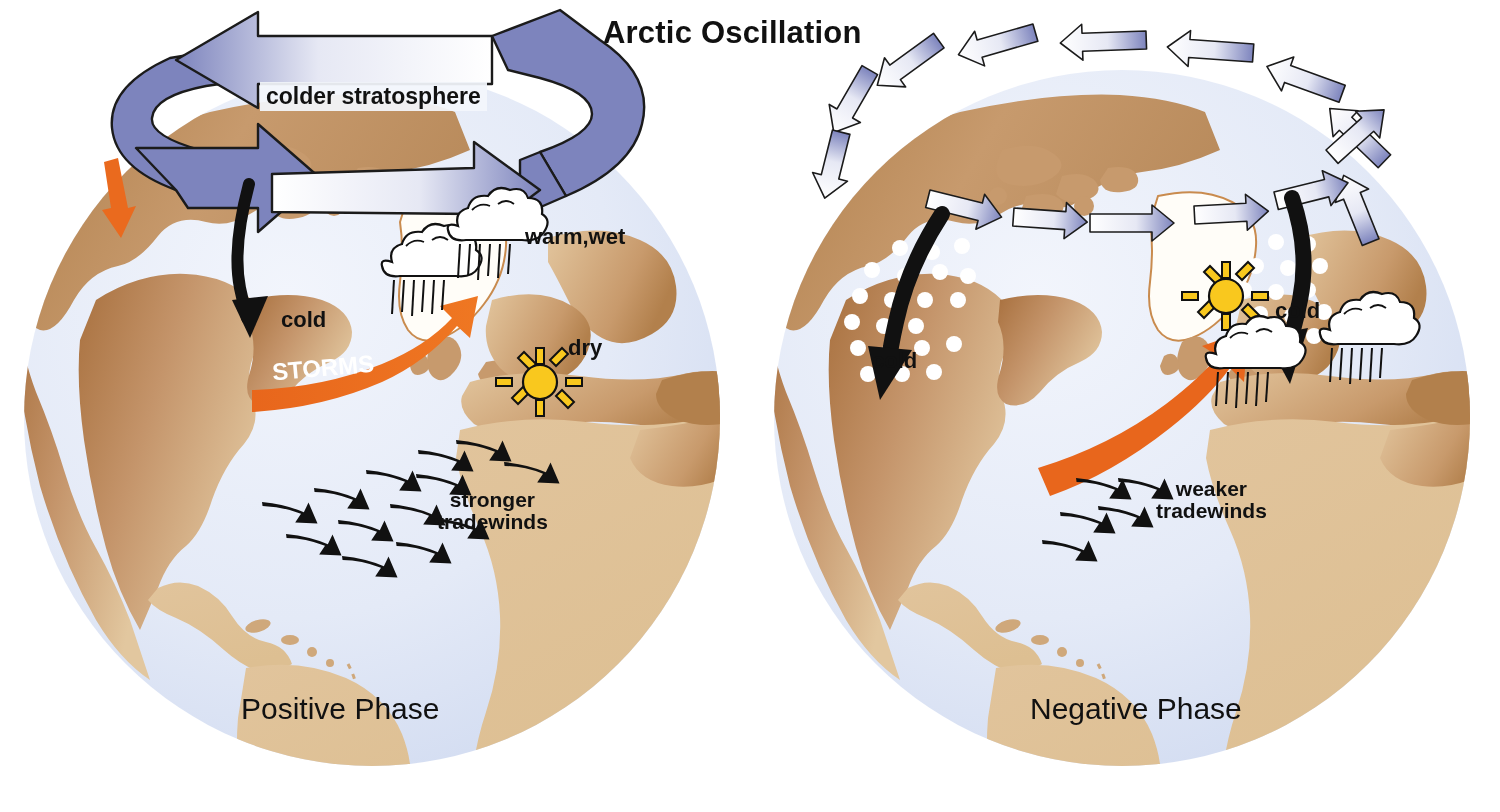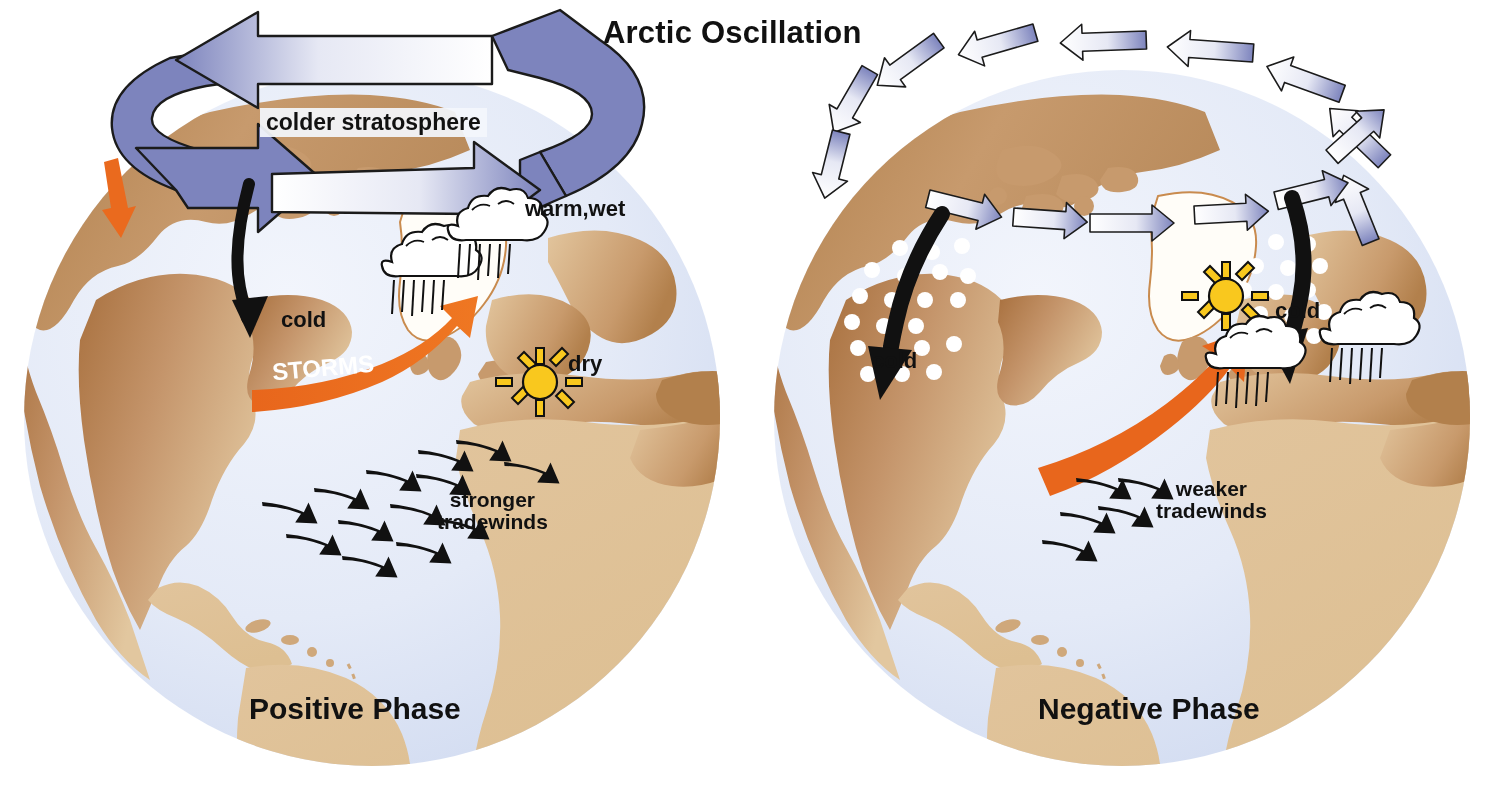--- a/index.html
+++ b/index.html
@@ -1,21 +1,21 @@
 <!DOCTYPE html>
 <html><head>
 <meta charset="utf-8">
 <style>
   html,body{margin:0;padding:0;background:#ffffff;}
   body{width:1500px;height:812px;overflow:hidden;font-family:"Liberation Sans",sans-serif;}
   #stage{position:relative;width:1500px;height:812px;background:#fff;}
   svg.layer{position:absolute;left:0;top:0;width:1500px;height:812px;}
   .lbl{position:absolute;font-family:"Liberation Sans",sans-serif;color:#111;white-space:nowrap;}
   .title{font-size:31px;font-weight:bold;letter-spacing:.2px;}
-  .phase{font-size:30px;font-weight:bold;margin-left:8px;}
+  .phase{font-size:30px;font-weight:normal;}
   .strat{font-size:23px;font-weight:bold;background:rgba(243,246,252,.93);padding:1px 6px;}
   .plain{font-size:22px;font-weight:bold;}
   .tw{font-size:21px;font-weight:bold;line-height:1.05;white-space:pre-line;text-align:center;}
   .storms{position:absolute;font-size:24px;font-weight:bold;color:#fff;}
 </style>
 </head>
 <body>
 
 <div id="stage">
 
@@ -428,25 +428,25 @@
           <path d="M0,0 q24,6 40,16 l6,-9 l6,22 l-22,-4 l7,-8 q-18,-10 -37,-13 Z"></path>
         </g>
     <g transform="translate(1042,540) rotate(-8)">
           <path d="M0,0 q24,6 40,16 l6,-9 l6,22 l-22,-4 l7,-8 q-18,-10 -37,-13 Z"></path>
         </g>
   </g>
 </svg>
 
 <div class="lbl title" style="left:603px;top:15px;">Arctic Oscillation</div>
 
-<div class="lbl strat" style="left:260px;top:108px;">colder stratosphere</div>
+<div class="lbl strat" style="left:260px;top:82px;">colder stratosphere</div>
 
 <div class="lbl plain" style="left:281px;top:307px;">cold</div>
-<div class="lbl plain" style="left:525px;top:196px;">warm,wet</div>
-<div class="lbl plain" style="left:568px;top:351px;">dry</div>
+<div class="lbl plain" style="left:525px;top:224px;">warm,wet</div>
+<div class="lbl plain" style="left:568px;top:335px;">dry</div>
 <div class="storms" style="left:272px;top:354px;transform:rotate(-5deg);">STORMS</div>
 <div class="lbl tw" style="left:437px;top:489px;">stronger
 tradewinds</div>
 
 <div class="lbl plain" style="left:872px;top:348px;">cold</div>
 <div class="lbl plain" style="left:1275px;top:298px;">cold</div>
 <div class="lbl tw" style="left:1156px;top:478px;">weaker
 tradewinds</div>
 
 <div class="lbl phase" style="left:241px;top:692px;">Positive Phase</div>

